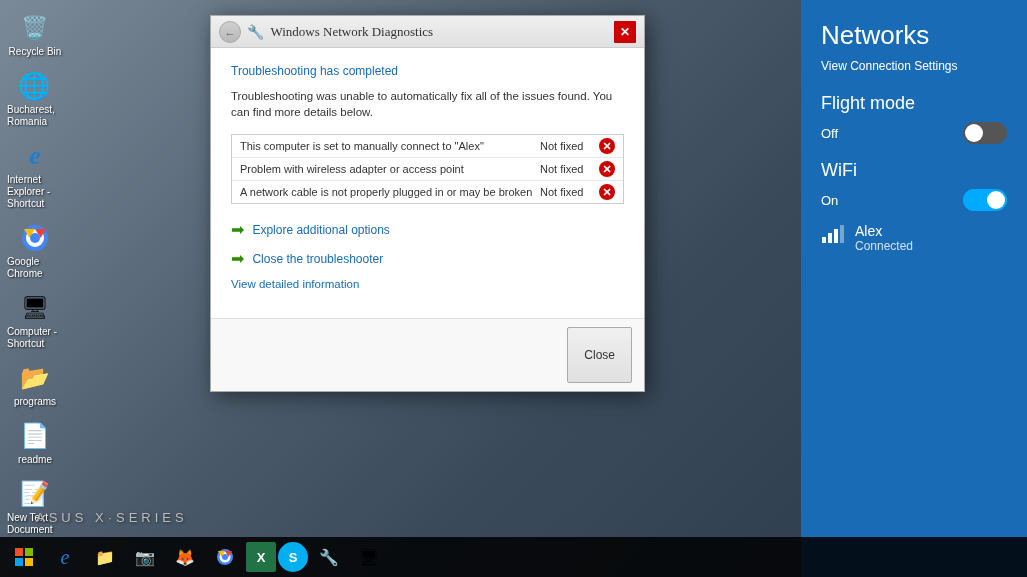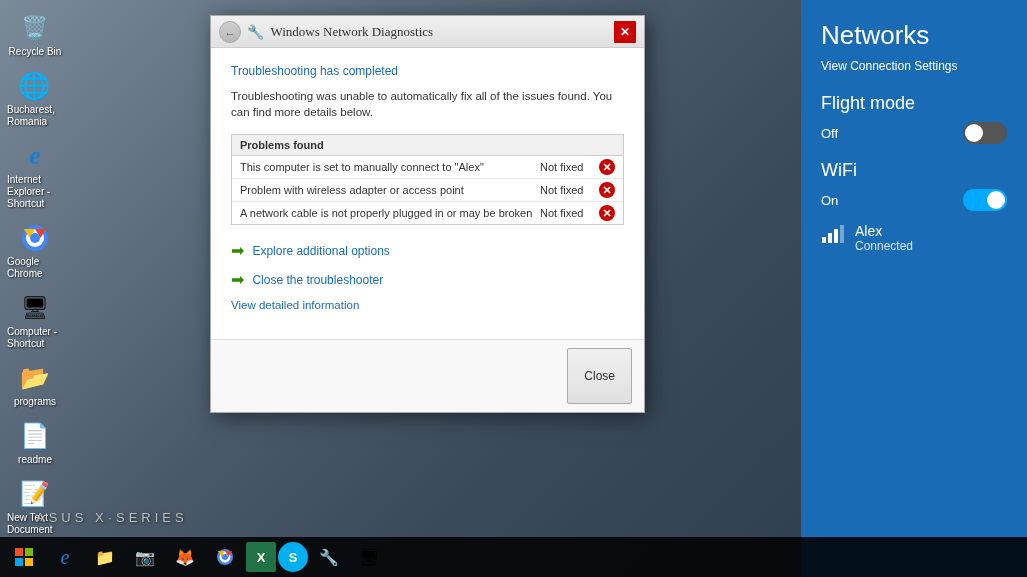--- a/index.html
+++ b/index.html
@@ -505,21 +505,20 @@
       <span class="dialog-title-icon">🔧</span>
       <span class="dialog-title-text">Windows Network Diagnostics</span>
       <div class="dialog-close-btn">✕</div>
     </div>
 
     <div class="dialog-body">
       <div class="dialog-heading">Troubleshooting has completed</div>
       <div class="dialog-desc">Troubleshooting was unable to automatically fix all of the issues found. You can find more details below.</div>
 
       <div class="problems-table">
-        <div class="problems-header">Problems found</div>
         <div class="problem-row">
           <span class="problem-text">This computer is set to manually connect to "Alex"</span>
           <span class="problem-status">Not fixed</span>
           <div class="problem-icon">✕</div>
         </div>
         <div class="problem-row">
           <span class="problem-text">Problem with wireless adapter or access point</span>
           <span class="problem-status">Not fixed</span>
           <div class="problem-icon">✕</div>
         </div>

